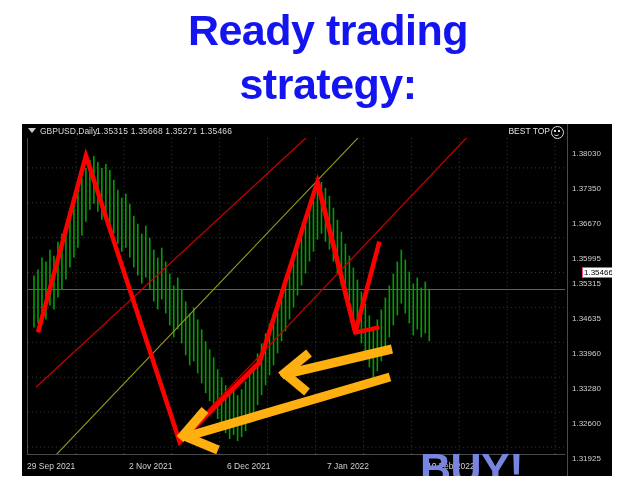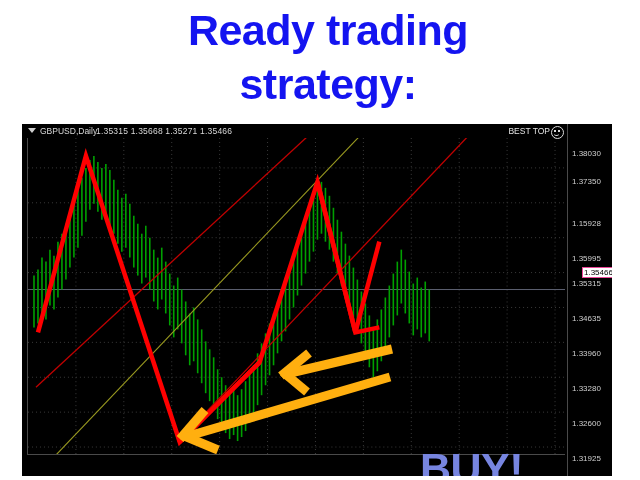--- a/index.html
+++ b/index.html
@@ -385,27 +385,34 @@
     <div id="chart-header">
       <div id="symbol-caret"></div>
       <div id="symbol-label">GBPUSD,Daily</div>
       <div id="ohlc-label">1.35315 1.35668 1.35271 1.35466</div>
       <div id="best-top-label">BEST TOP</div>
       <div id="smiley-icon"></div>
     </div>
 
     <div id="price-scale">
       <div class="price-tick" style="top:25px;">1.38030</div>
-      <div class="price-tick" style="top:53px;">1.37350</div>
-      <div class="price-tick" style="top:95px;">1.15928</div>
+      <div class="price-tick" style="top:60px;">1.37350</div>
+      <div class="price-tick" style="top:95px;">1.36670</div>
       <div class="price-tick" style="top:130px;">1.35995</div>
       <div class="price-tick current" style="top:143px;">1.35466</div>
       <div class="price-tick" style="top:155px;">1.35315</div>
       <div class="price-tick" style="top:190px;">1.34635</div>
       <div class="price-tick" style="top:225px;">1.33960</div>
       <div class="price-tick" style="top:260px;">1.33280</div>
       <div class="price-tick" style="top:295px;">1.32600</div>
       <div class="price-tick" style="top:330px;">1.31925</div>
     </div>
 
+    <div id="time-scale">
+      <div class="date-tick" style="left:5px;">29 Sep 2021</div>
+      <div class="date-tick" style="left:107px;">2 Nov 2021</div>
+      <div class="date-tick" style="left:205px;">6 Dec 2021</div>
+      <div class="date-tick" style="left:305px;">7 Jan 2022</div>
+      <div class="date-tick" style="left:405px;">10 Feb 2022</div>
+    </div>
 
   </div>
 </div>
 
 </body></html>

